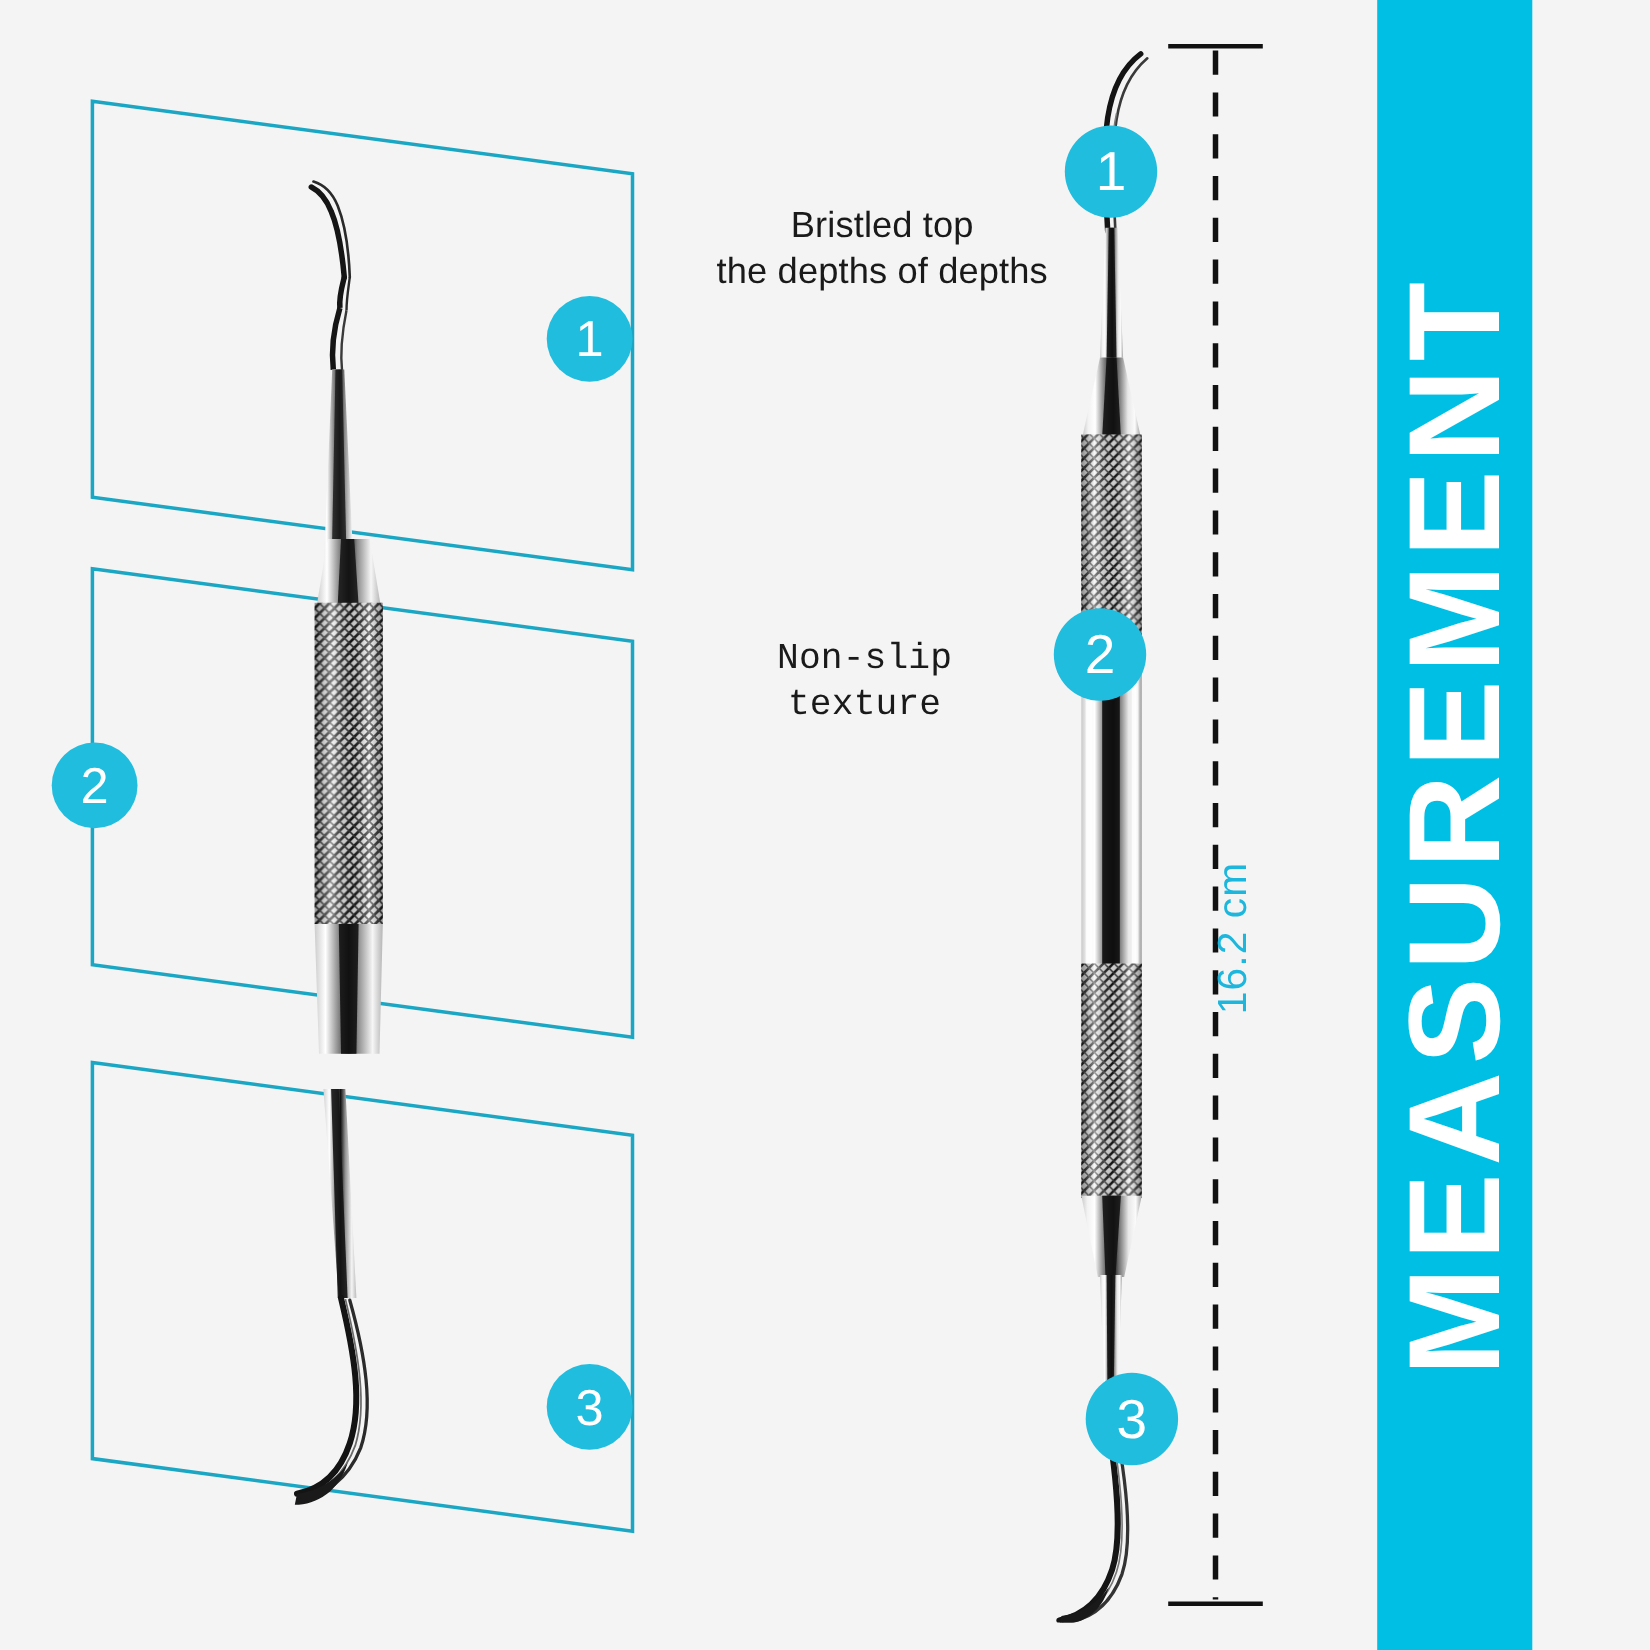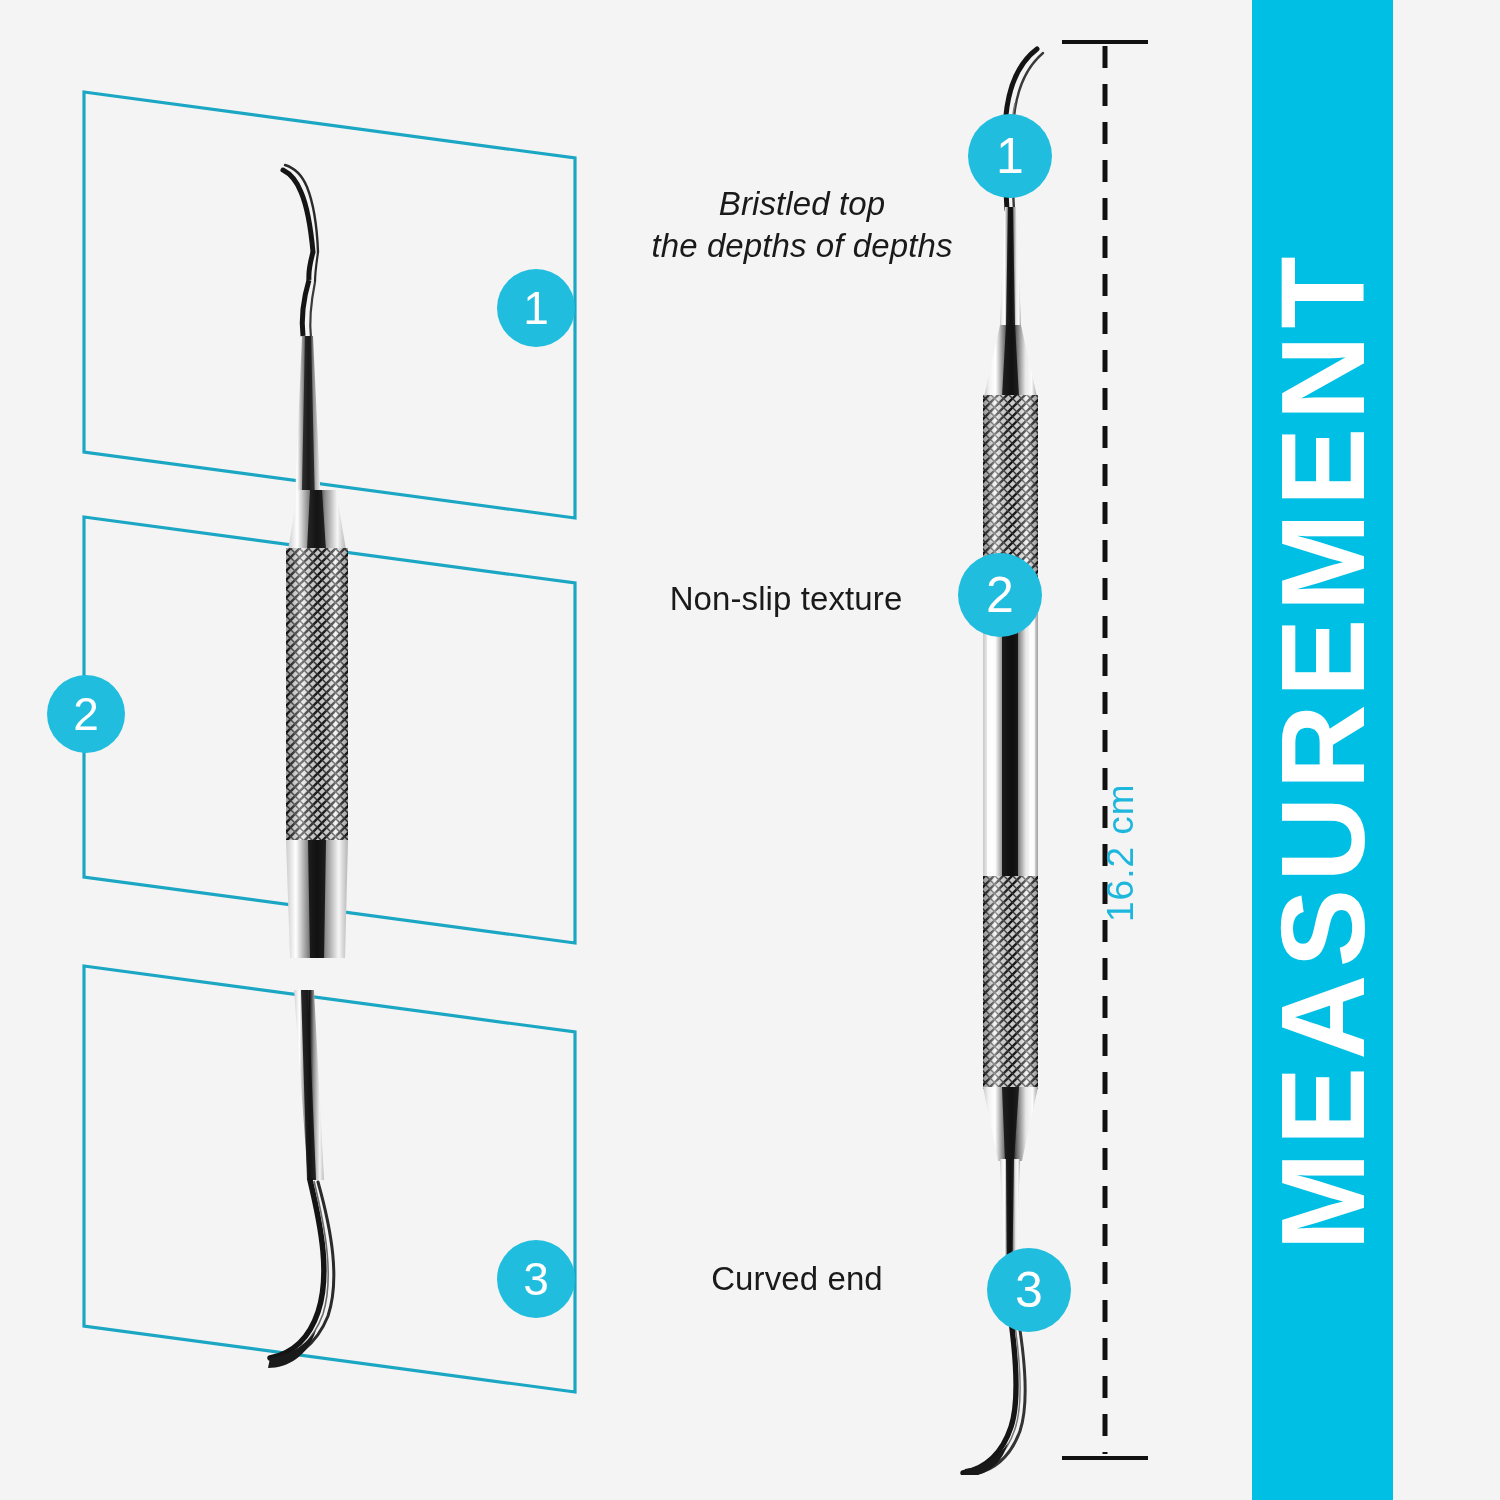--- a/index.html
+++ b/index.html
@@ -192,32 +192,29 @@
       <path d="M62 191 C74 241 82 288 71 324 C60 354 40 367 19 371" fill="none" stroke="#6b6b6b" stroke-width="1.6"></path>
 
       <path d="M18 368 C34 366 52 358 64 340 C56 366 36 378 16 378 Z" fill="#1a1a1a"></path>
     </svg>
   </div>
 
   <div class="badge sm" style="left:497px;top:1240px;">
     <span>3</span>
   </div>
 
-  <div class="caption" style="left:636px;top:183px;width:332px;font-style:italic;">
+  <div class="caption" style="left:636px;top:183px;width:332px;">
     <div>Bristled top</div>
     <div>the depths of depths</div>
   </div>
 
-  <div class="caption" style="left:636px;top:578px;width:300px;">
+  <div class="caption" style="left:636px;top:578px;width:300px;font-family:Liberation Mono, monospace;">
     <div>Non-slip texture</div>
   </div>
 
-  <div class="caption" style="left:675px;top:1258px;width:244px;">
-    <div>Curved end</div>
-  </div>
 
   <div class="tool" style="left:945px;top:25px;width:150px;height:1450px;">
     <svg width="150" height="1450" viewBox="0 0 150 1450">
       <defs>
         <linearGradient id="steelM" x1="0" y1="0" x2="1" y2="0">
           <stop offset="0%" stop-color="#c9c9c9"></stop>
           <stop offset="10%" stop-color="#f2f2f2"></stop>
           <stop offset="22%" stop-color="#ffffff"></stop>
           <stop offset="36%" stop-color="#8a8a8a"></stop>
           <stop offset="48%" stop-color="#2a2a2a"></stop>

